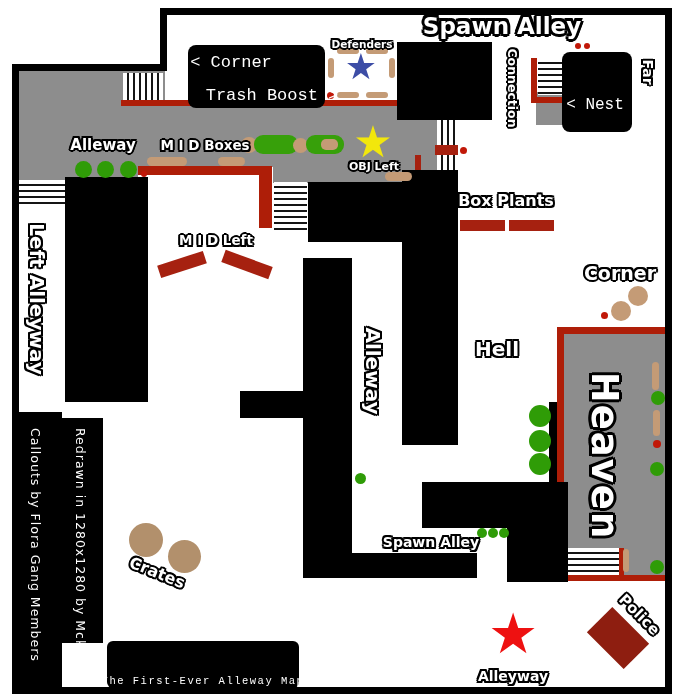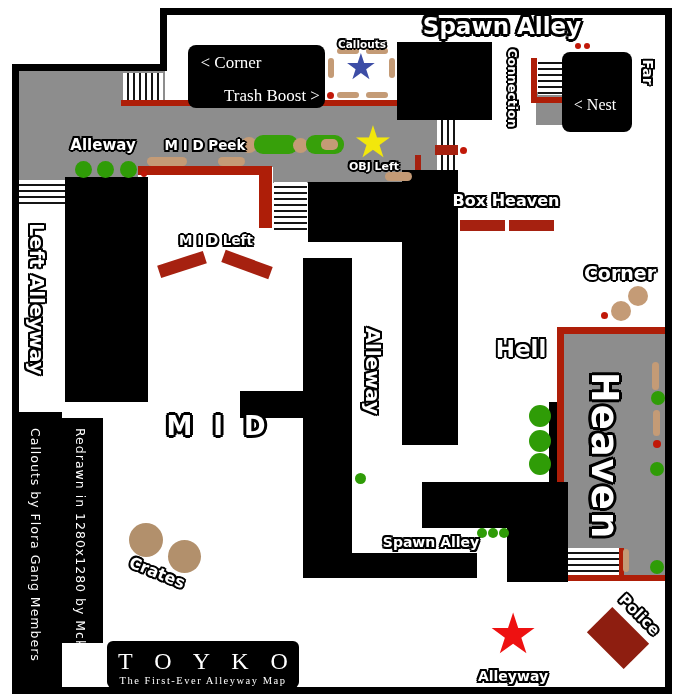--- a/index.html
+++ b/index.html
@@ -18,21 +18,21 @@
   .crate{background:#b2906c;}
   .stairs-h{position:absolute;background:repeating-linear-gradient(to bottom,#ffffff 0 4px,#151515 4px 6px);}
   .stairs-v{position:absolute;background:repeating-linear-gradient(to right,#ffffff 0 4px,#151515 4px 6px);}
   .lbl{position:absolute;color:#fff;font-weight:bold;white-space:nowrap;
        transform:translate(-50%,-50%);line-height:1;}
   .o2{text-shadow:2px 0 0 #000,-2px 0 0 #000,0 2px 0 #000,0 -2px 0 #000,
        1.6px 1.6px 0 #000,-1.6px 1.6px 0 #000,1.6px -1.6px 0 #000,-1.6px -1.6px 0 #000;}
   .o3{text-shadow:3px 0 0 #000,-3px 0 0 #000,0 3px 0 #000,0 -3px 0 #000,
        2.2px 2.2px 0 #000,-2.2px 2.2px 0 #000,2.2px -2.2px 0 #000,-2.2px -2.2px 0 #000;}
   .vert{writing-mode:vertical-rl;}
-  .boxtext{position:absolute;color:#fff;font-family:Liberation Serif, serif;
+  .boxtext{position:absolute;color:#fff;font-family:Liberation Mono, monospace;
        white-space:nowrap;transform:translate(-50%,-50%);line-height:1;}
   .star{position:absolute;transform:translate(-50%,-50%);line-height:1;font-family:"DejaVu Sans",sans-serif;}
   .credit{position:absolute;color:#fff;font-family:"DejaVu Sans",sans-serif;font-size:12.5px;
        letter-spacing:1px;writing-mode:vertical-rl;white-space:nowrap;}
 </style>
 </head>
 <body>
 
 <div id="stage">
 
@@ -139,39 +139,37 @@
   <div class="dot crate" style="left:129px;top:523px;width:34px;height:34px"></div>
   <div class="dot crate" style="left:168px;top:540px;width:33px;height:33px"></div>
 
   <span class="star" style="left:361px;top:67px;font-size:36px;color:#3d4da6">★</span>
   <span class="star" style="left:373px;top:142px;font-size:44px;color:#f2e70c">★</span>
   <span class="star" style="left:513px;top:634px;font-size:56px;color:#ee1111">★</span>
 
   <div class="lbl o3" style="left:502px;top:26px;font-size:23px">Spawn Alley</div>
   <div class="boxtext" style="left:231px;top:62px;font-size:17px">&lt; Corner</div>
   <div class="boxtext" style="left:272px;top:95px;font-size:17px">Trash Boost &gt;</div>
-  <div class="lbl o2" style="left:362px;top:44px;font-size:10.5px">Callouts</div>
+  <div class="lbl o2" style="left:362px;top:44px;font-size:10.5px">Defenders</div>
   <div class="lbl o2 vert" style="left:512px;top:88px;font-size:12.5px">Connection</div>
   <div class="lbl o2 vert" style="left:648px;top:72px;font-size:14px">Far</div>
   <div class="boxtext" style="left:595px;top:105px;font-size:16px">&lt; Nest</div>
   <div class="lbl o2" style="left:103px;top:145px;font-size:15px">Alleway</div>
-  <div class="lbl o2" style="left:205px;top:146px;font-size:13.5px">M I D Peek</div>
+  <div class="lbl o2" style="left:205px;top:146px;font-size:13.5px">M I D Boxes</div>
   <div class="lbl o2" style="left:374px;top:166px;font-size:11px">OBJ Left</div>
-  <div class="lbl o2" style="left:506px;top:201px;font-size:16px">Box Heaven</div>
+  <div class="lbl o2" style="left:506px;top:201px;font-size:16px">Box Plants</div>
   <div class="lbl o2 vert" style="left:37px;top:299px;font-size:20px">Left Alleyway</div>
   <div class="lbl o2" style="left:216px;top:241px;font-size:13.5px">M I D Left</div>
   <div class="lbl o2 vert" style="left:373px;top:371px;font-size:20px">Alleway</div>
-  <div class="lbl o2" style="left:521px;top:349px;font-size:23px">Hell</div>
+  <div class="lbl o2" style="left:497px;top:349px;font-size:20px">Hell</div>
   <div class="lbl o2" style="left:620px;top:273px;font-size:19px">Corner</div>
   <div class="lbl o3 vert" style="left:604px;top:456px;font-size:37px;letter-spacing:2px">Heaven</div>
-  <div class="lbl o3" style="left:219px;top:426px;font-size:26px;letter-spacing:6px">M I D</div>
   <div class="lbl o2" style="left:157px;top:573px;font-size:16px;transform:translate(-50%,-50%) rotate(22deg)">Crates</div>
   <div class="lbl o2" style="left:431px;top:542px;font-size:14px">Spawn Alley</div>
   <div class="lbl o2" style="left:513px;top:676px;font-size:14px">Alleyway</div>
   <div class="lbl o2" style="left:639px;top:615px;font-size:15px;transform:translate(-50%,-50%) rotate(45deg)">Police</div>
 
   <div class="credit" style="left:28px;top:428px">Callouts by Flora Gang Members</div>
   <div class="credit" style="left:73px;top:428px">Redrawn in 1280x1280 by Mcklynt</div>
 
-  <div class="boxtext" style="left:207px;top:661px;font-size:24px;letter-spacing:8px">T O Y K O</div>
-  <div class="boxtext" style="left:203px;top:681px;font-size:10.5px;letter-spacing:1.5px">The First-Ever Alleyway Map</div>
+  <div class="boxtext" style="left:203px;top:681px;font-size:10.5px;letter-spacing:1.5px">The First-Ever Alleway Map</div>
 
 </div>
 
 </body></html>

